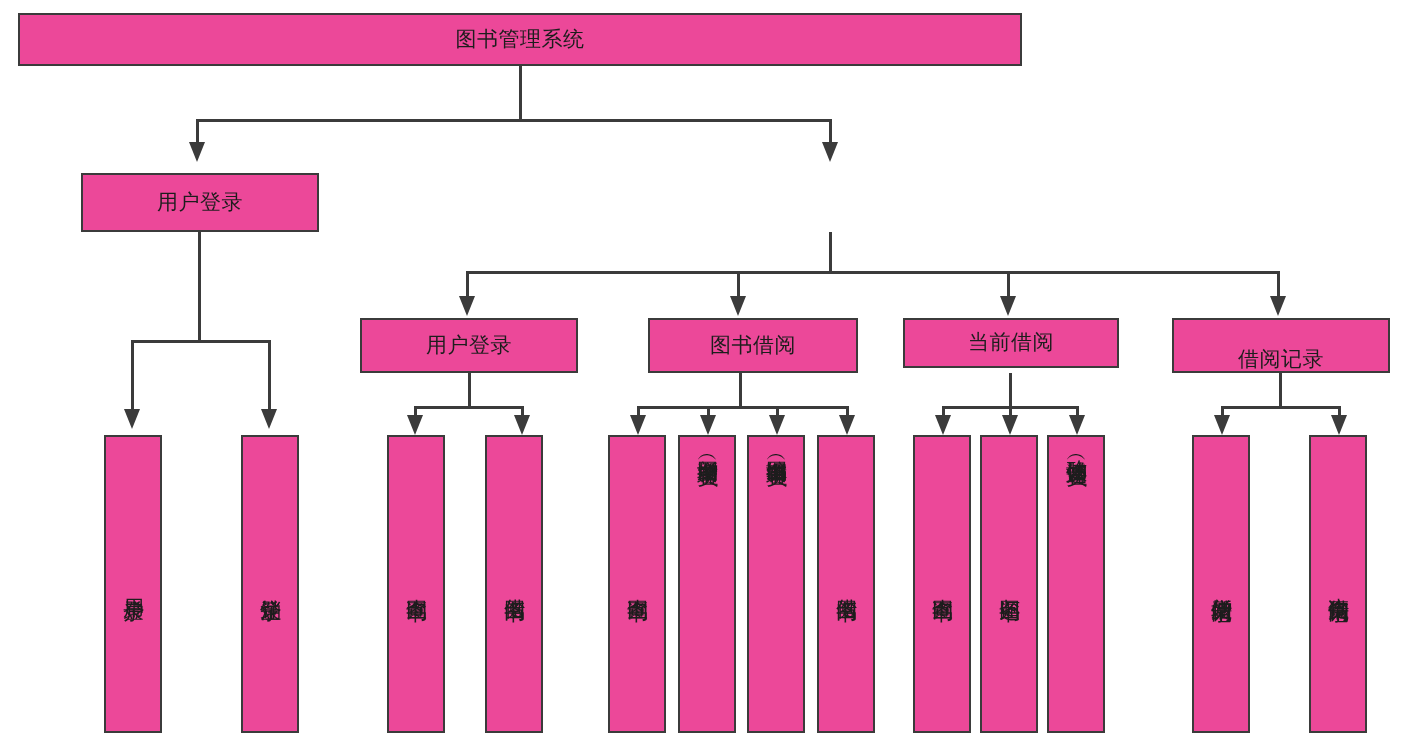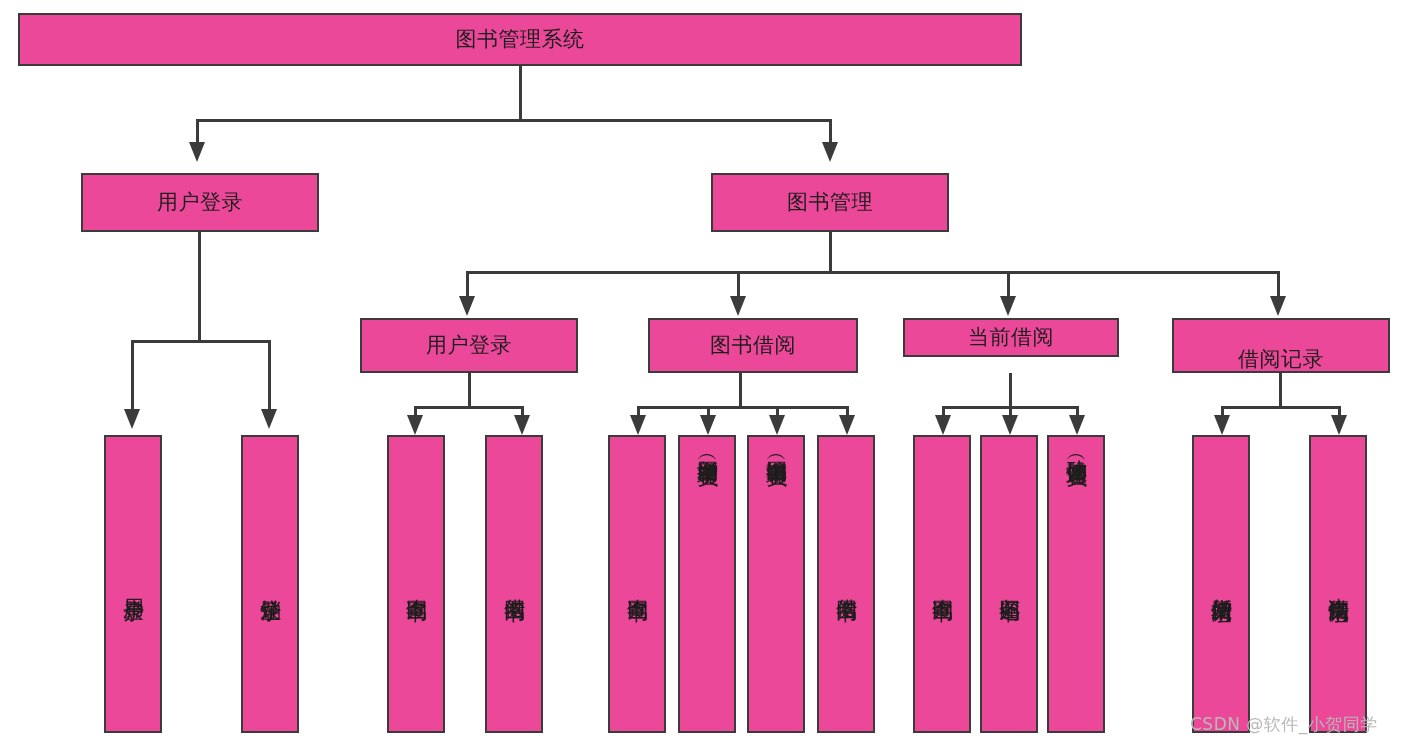--- a/index.html
+++ b/index.html
@@ -93,23 +93,20 @@
   <div class="hline" style="left:196px; top:119px; width:636px;"></div>
   <div class="vline" style="left:196px; top:119px; height:26px;"></div>
   <div class="arrow" style="left:189px; top:142px;"></div>
   <div class="vline" style="left:829px; top:119px; height:26px;"></div>
   <div class="arrow" style="left:822px; top:142px;"></div>
 
   <div class="node" style="left:81px; top:173px; width:238px; height:59px;">
     <span class="label-h">用户登录</span>
   </div>
 
-  <div class="node" style="left:711px; top:173px; width:238px; height:59px;">
-    <span class="label-h">图书管理</span>
-  </div>
 
   <div class="vline" style="left:198px; top:232px; height:110px;"></div>
   <div class="hline" style="left:131px; top:340px; width:140px;"></div>
   <div class="vline" style="left:131px; top:340px; height:72px;"></div>
   <div class="arrow" style="left:124px; top:409px;"></div>
   <div class="vline" style="left:268px; top:340px; height:72px;"></div>
   <div class="arrow" style="left:261px; top:409px;"></div>
 
   <div class="vline" style="left:829px; top:232px; height:42px;"></div>
   <div class="hline" style="left:466px; top:271px; width:814px;"></div>
@@ -121,21 +118,21 @@
   <div class="arrow" style="left:1000px; top:296px;"></div>
   <div class="vline" style="left:1277px; top:271px; height:27px;"></div>
   <div class="arrow" style="left:1270px; top:296px;"></div>
 
   <div class="node" style="left:360px; top:318px; width:218px; height:55px;">
     <span class="label-h">用户登录</span>
   </div>
   <div class="node" style="left:648px; top:318px; width:210px; height:55px;">
     <span class="label-h">图书借阅</span>
   </div>
-  <div class="node" style="left:903px; top:318px; width:216px; height:39px;">
+  <div class="node" style="left:903px; top:318px; width:216px; height:50px;">
     <span class="label-h">当前借阅</span>
   </div>
   <div class="node" style="left:1172px; top:318px; width:218px; height:55px;align-items:flex-end;">
     <span class="label-h">借阅记录</span>
   </div>
 
   <div class="vline" style="left:468px; top:373px; height:36px;"></div>
   <div class="hline" style="left:414px; top:406px; width:110px;"></div>
   <div class="vline" style="left:414px; top:406px; height:12px;"></div>
   <div class="arrow" style="left:407px; top:415px;"></div>
@@ -206,15 +203,14 @@
     <span class="label-v">确认归还（管理员）</span>
   </div>
 
   <div class="node leaf center-v" style="left:1192px; top:435px; width:58px; height:298px;">
     <span class="label-v">新增借阅记录</span>
   </div>
   <div class="node leaf center-v" style="left:1309px; top:435px; width:58px; height:298px;">
     <span class="label-v">查询借阅记录</span>
   </div>
 
-  <div class="watermark" style="left:1190px; top:713px;">CSDN @软件_小贺同学</div>
 
 </div>
 
 </body></html>

